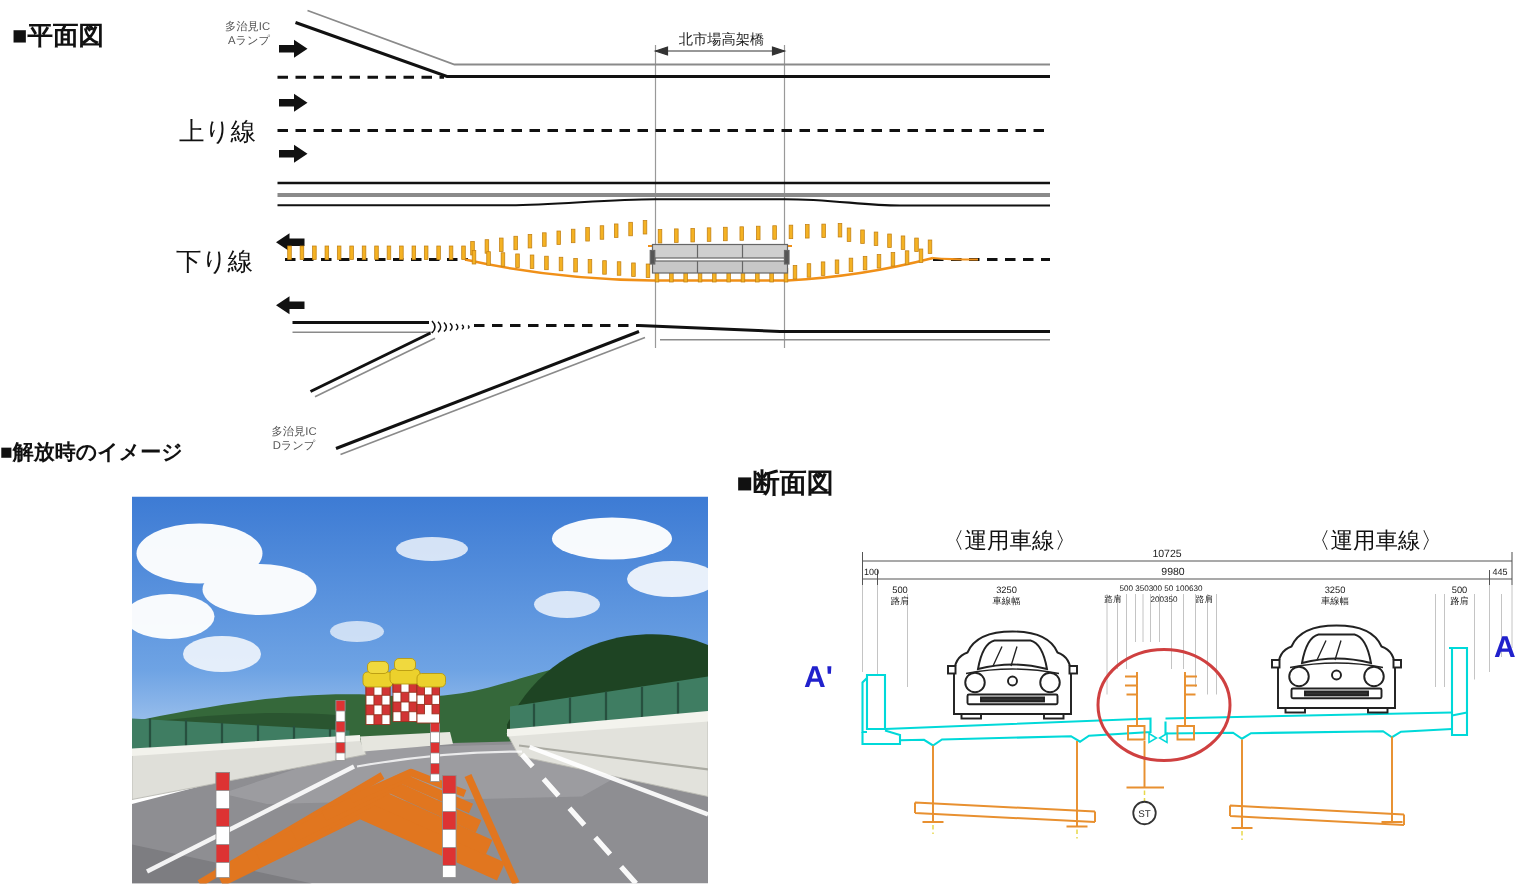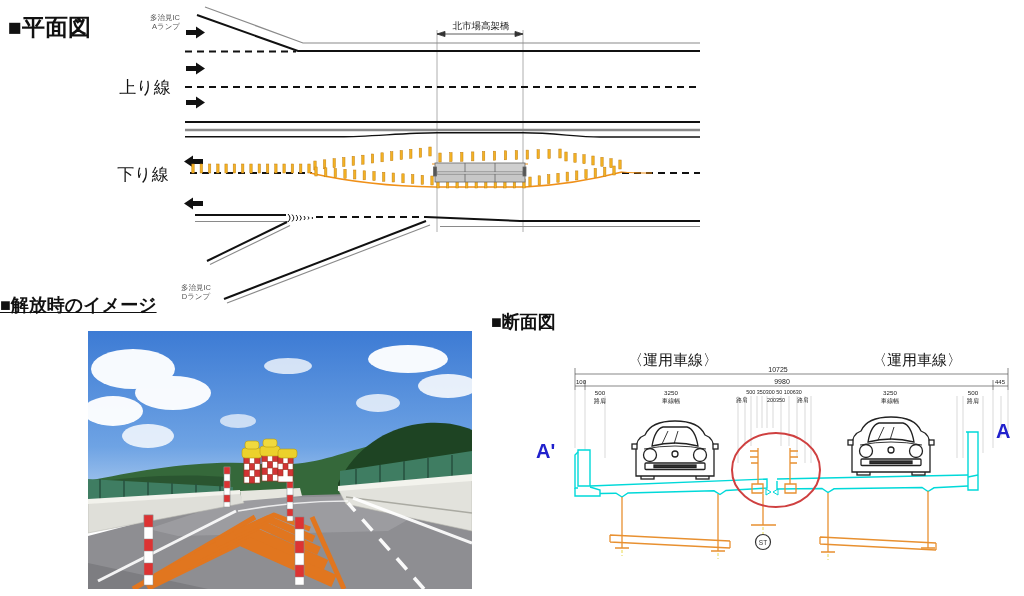--- a/index.html
+++ b/index.html
@@ -7,21 +7,21 @@
          font-family:"Liberation Sans","DejaVu Sans",sans-serif;color:#111;}
   .abs{position:absolute;}
   .sec-title{position:absolute;font-weight:bold;color:#111;white-space:nowrap;}
   svg text{font-family:"Liberation Sans","DejaVu Sans",sans-serif;}
 </style>
 </head>
 <body>
 
 <div id="stage">
 
-  <div class="sec-title" style="left:8px;top:12px;font-size:23px;">■平面図</div>
+  <div class="sec-title" style="left:8px;top:12px;font-size:17px;">■平面図</div>
 
   <svg class="abs" style="left:0;top:0;" width="1024" height="312" viewBox="0 0 1024 312">
 
     <g stroke="#999" stroke-width="0.8">
       <line x1="437" y1="30" x2="437" y2="232"></line>
       <line x1="523" y1="30" x2="523" y2="232"></line>
     </g>
     <g stroke="#333" stroke-width="0.8" fill="#333">
       <line x1="437" y1="34" x2="523" y2="34"></line>
       <polygon points="437,34 445,31.4 445,36.6"></polygon>
@@ -178,21 +178,21 @@
     <g fill="none">
       <path d="M287,222 L207,261" stroke="#111" stroke-width="2"></path>
       <path d="M290,225.5 L210,264.5" stroke="#8a8a8a" stroke-width="1.1"></path>
       <path d="M426,221 L224,299" stroke="#111" stroke-width="2"></path>
       <path d="M430,225 L227,303" stroke="#8a8a8a" stroke-width="1.1"></path>
     </g>
     <text x="196" y="290" font-size="7.5" text-anchor="middle" fill="#555">多治見IC</text>
     <text x="196" y="299" font-size="7.5" text-anchor="middle" fill="#555">Dランプ</text>
   </svg>
 
-  <div class="sec-title" style="left:0px;top:293px;font-size:18px;text-decoration:underline;">■解放時のイメージ</div>
+  <div class="sec-title" style="left:0px;top:293px;font-size:14px;">■解放時のイメージ</div>
 
   <svg class="abs" style="left:88px;top:331px;" width="384" height="258" viewBox="0 0 384 258">
     <defs>
       <linearGradient id="sky" x1="0" y1="0" x2="0" y2="1">
         <stop offset="0" stop-color="#3d7bd4"></stop>
           <stop offset="0.7" stop-color="#6ea3e4"></stop>
           <stop offset="1" stop-color="#a9c9ee"></stop>
       </linearGradient>
     </defs>
     <rect x="0" y="0" width="384" height="165" fill="url(#sky)"></rect>

